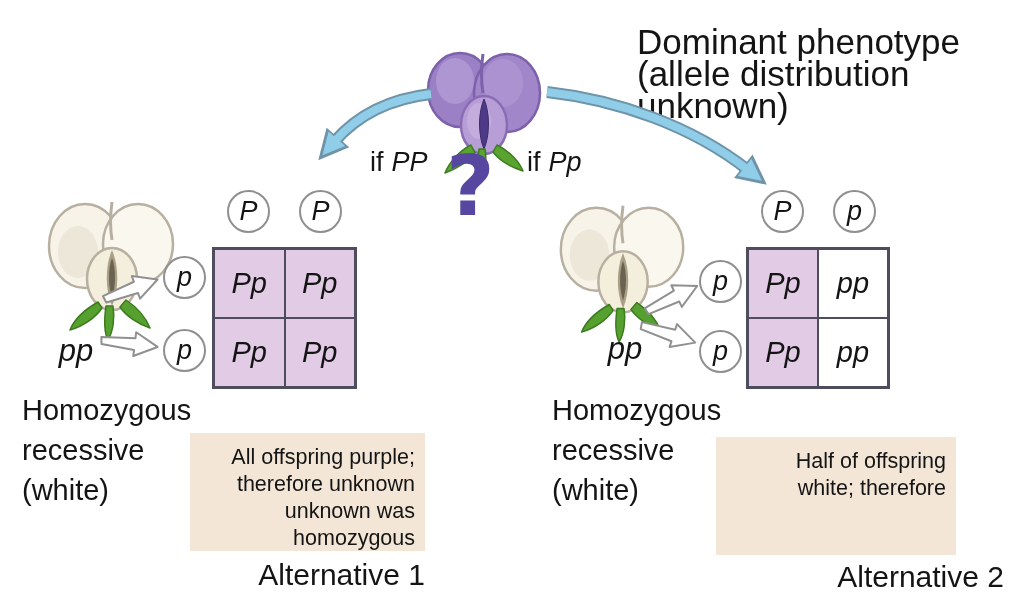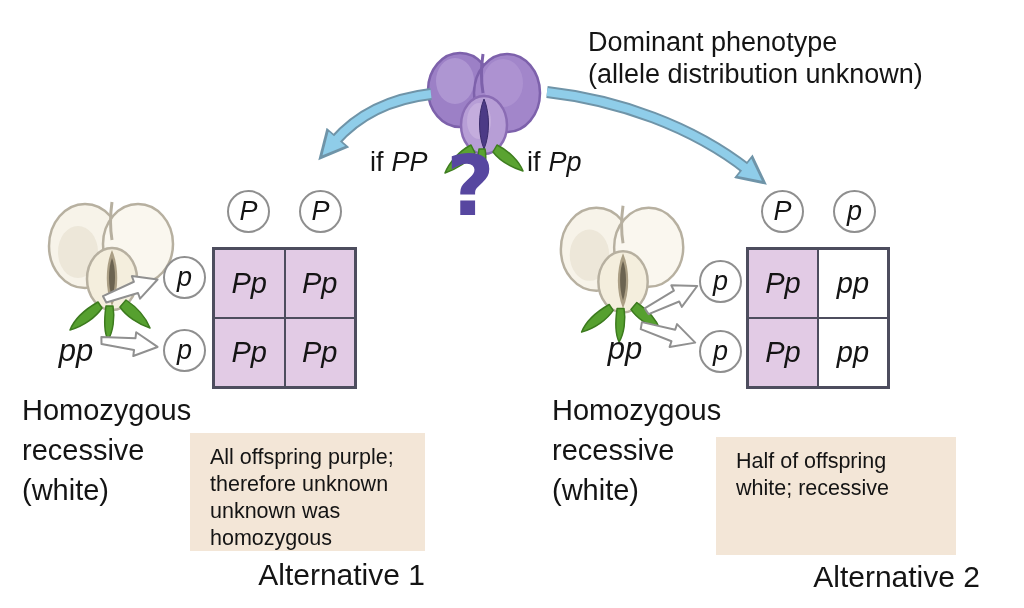--- a/index.html
+++ b/index.html
@@ -2,21 +2,21 @@
 <html><head>
 <meta charset="utf-8">
 <style>
   html,body{margin:0;padding:0;background:#ffffff;}
   .canvas{
     position:relative;width:1024px;height:608px;overflow:hidden;background:#ffffff;
     font-family:"Liberation Sans", sans-serif;color:#141414;
   }
   .abs{position:absolute;}
   
-  .heading{left:588px;top:26px;font-size:27px;line-height:32px;}
+  .heading{left:637px;top:26px;font-size:35px;line-height:32px;}
   
   .if-label{font-size:27px;top:147px;white-space:nowrap;}
   .if-label .pre{margin-right:8px;margin-top:31px;}
   .gt{font-style:italic;}
   .if-left{left:370px;}
   .if-right{left:527px;}
   
   .qmark{left:446px;top:144px;font-size:84px;font-weight:600;line-height:1;font-family:"DejaVu Sans",sans-serif;}
   
   .gamete{
@@ -32,27 +32,27 @@
   .punnett .cell{
     display:flex;align-items:center;justify-content:center;
     font-style:italic;font-size:29px;background:#fff;
   }
   .grid-alt1{left:212px;top:247px;width:145px;height:142px;}
   .grid-alt2{left:746px;top:247px;width:144px;height:142px;}
   
   .parent-geno{font-style:italic;font-size:31px;text-align:center;width:80px;}
   .parent-desc{font-size:29px;line-height:40px;}
   
-  .conclusion{background:#f3e6d7;padding:11px 20px;font-size:21.5px;line-height:27px;box-sizing:border-box;}
+  .conclusion{background:#f3e6d7;padding:11px 10px;font-size:21.5px;line-height:27px;box-sizing:border-box;text-align:right;}
   .box-alt1{left:190px;top:433px;width:235px;height:118px;}
   .box-alt2{left:716px;top:437px;width:240px;height:118px;}
   
   .caption{font-size:30px;text-align:right;}
   .cap-alt1{left:190px;top:558px;width:235px;}
-  .cap-alt2{left:716px;top:560px;width:264px;}
+  .cap-alt2{left:740px;top:560px;width:264px;}
   .overlay{left:0;top:0;pointer-events:none;}
   svg{display:block;}
 </style>
 </head>
 <body>
 
 <div class="canvas">
 
   <div class="abs heading">
     <div>Dominant phenotype</div>
@@ -207,18 +207,18 @@
   </div>
 
   <div class="abs parent-desc" style="left:552px;top:390px;">
     <div>Homozygous</div>
     <div>recessive</div>
     <div>(white)</div>
   </div>
 
   <div class="abs conclusion box-alt2" style="background-color: rgb(243, 230, 215);">
     <div>Half of offspring</div>
-    <div>white; recessive</div>
+    <div>white; therefore</div>
   </div>
 
   <div class="abs caption cap-alt2">Alternative 2</div>
 
 </div>
 
 </body></html>

